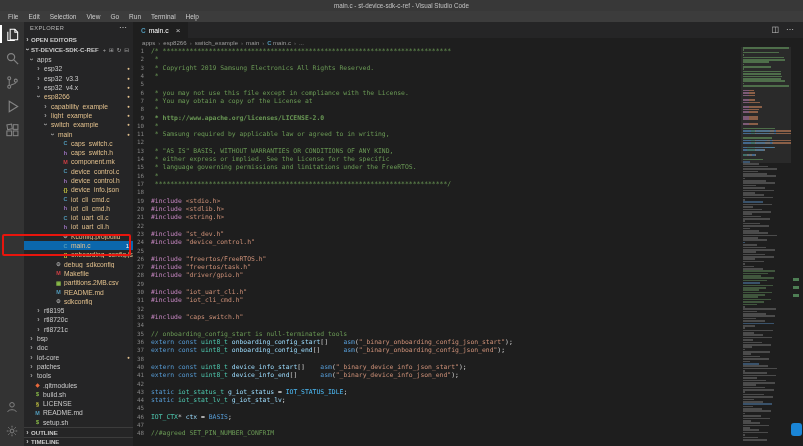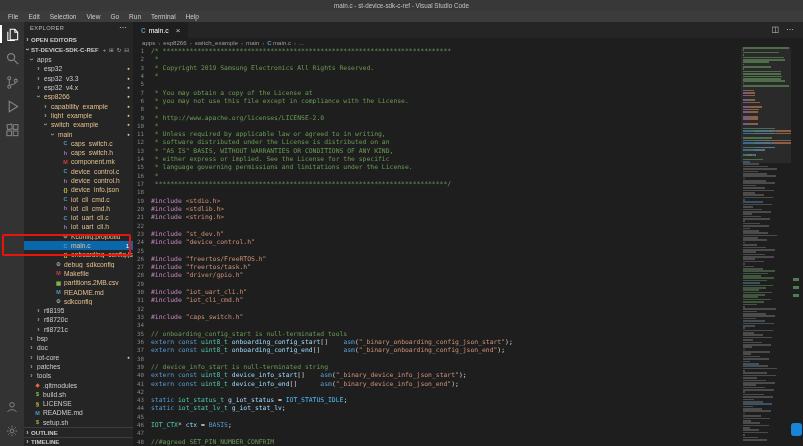--- a/index.html
+++ b/index.html
@@ -414,58 +414,57 @@
               <span class="lc"><span style="color: rgb(106, 153, 85);"> * Copyright 2019 Samsung Electronics All Rights Reserved.</span></span>
             </div>
             <div class="cl">
               <span class="ln">4</span>
               <span class="lc"><span style="color: rgb(106, 153, 85);"> *</span></span>
             </div>
             <div class="cl">
               <span class="ln">5</span>
             </div>
             <div class="cl">
+              <span class="ln">6</span>
+              <span class="lc"><span style="color: rgb(106, 153, 85);"> * you may not use this file except in compliance with the License.</span></span>
+            </div>
+            <div class="cl">
               <span class="ln">7</span>
               <span class="lc"><span style="color: rgb(106, 153, 85);"> * You may obtain a copy of the License at</span></span>
             </div>
             <div class="cl">
-              <span class="ln">6</span>
-              <span class="lc"><span style="color: rgb(106, 153, 85);"> * you may not use this file except in compliance with the License.</span></span>
-            </div>
-            <div class="cl">
               <span class="ln">8</span>
               <span class="lc"><span style="color: rgb(106, 153, 85);"> *</span></span>
             </div>
             <div class="cl">
               <span class="ln">9</span>
-              <span class="lc"><span style="color: rgb(106, 153, 85);"> * http://www.apache.org/licenses/LICENSE-2.0</span></span>
+              <span class="lc"><span style="color: rgb(106, 153, 85); font-weight: bold;"> * http://www.apache.org/licenses/LICENSE-2.0</span></span>
             </div>
             <div class="cl">
               <span class="ln">10</span>
               <span class="lc"><span style="color: rgb(106, 153, 85);"> *</span></span>
             </div>
             <div class="cl">
               <span class="ln">11</span>
-              <span class="lc"><span style="color: rgb(106, 153, 85);"> * Unless required by applicable law or agreed to in writing,</span></span>
+              <span class="lc"><span style="color: rgb(106, 153, 85);"> * Samsung required by applicable law or agreed to in writing,</span></span>
             </div>
             <div class="cl">
               <span class="ln">12</span>
-              <span class="lc"><span style="color: rgb(106, 153, 85);"> * software distributed under the License is distributed on an</span></span>
             </div>
             <div class="cl">
               <span class="ln">13</span>
               <span class="lc"><span style="color: rgb(106, 153, 85);"> * "AS IS" BASIS, WITHOUT WARRANTIES OR CONDITIONS OF ANY KIND,</span></span>
             </div>
             <div class="cl">
               <span class="ln">14</span>
               <span class="lc"><span style="color: rgb(106, 153, 85);"> * either express or implied. See the License for the specific</span></span>
             </div>
             <div class="cl">
               <span class="ln">15</span>
-              <span class="lc"><span style="color: rgb(106, 153, 85);"> * language governing permissions and limitations under the License.</span></span>
+              <span class="lc"><span style="color: rgb(106, 153, 85);"> * language governing permissions and limitations under the FreeRTOS.</span></span>
             </div>
             <div class="cl">
               <span class="ln">16</span>
               <span class="lc"><span style="color: rgb(106, 153, 85);"> *</span></span>
             </div>
             <div class="cl">
               <span class="ln">17</span>
               <span class="lc"><span style="color: rgb(106, 153, 85);"> ****************************************************************************/</span></span>
             </div>
             <div class="cl">
@@ -544,24 +543,20 @@
               <span class="ln">36</span>
               <span class="lc"><span style="color: rgb(86, 156, 214);">extern const </span><span style="color: rgb(78, 201, 176);">uint8_t</span><span style="color: rgb(212, 212, 212);"> </span><span style="color: rgb(156, 220, 254);">onboarding_config_start</span><span style="color: rgb(212, 212, 212);">[]    </span><span style="color: rgb(86, 156, 214);">asm</span><span style="color: rgb(212, 212, 212);">(</span><span style="color: rgb(206, 145, 120);">"_binary_onboarding_config_json_start"</span><span style="color: rgb(212, 212, 212);">);</span></span>
             </div>
             <div class="cl">
               <span class="ln">37</span>
               <span class="lc"><span style="color: rgb(86, 156, 214);">extern const </span><span style="color: rgb(78, 201, 176);">uint8_t</span><span style="color: rgb(212, 212, 212);"> </span><span style="color: rgb(156, 220, 254);">onboarding_config_end</span><span style="color: rgb(212, 212, 212);">[]      </span><span style="color: rgb(86, 156, 214);">asm</span><span style="color: rgb(212, 212, 212);">(</span><span style="color: rgb(206, 145, 120);">"_binary_onboarding_config_json_end"</span><span style="color: rgb(212, 212, 212);">);</span></span>
             </div>
             <div class="cl">
               <span class="ln">38</span>
               <span class="lc"></span>
-            </div>
-            <div class="cl">
-              <span class="ln">39</span>
-              <span class="lc"><span style="color: rgb(106, 153, 85);">// device_info_start is null-terminated string</span></span>
             </div>
             <div class="cl">
               <span class="ln">40</span>
               <span class="lc"><span style="color: rgb(86, 156, 214);">extern const </span><span style="color: rgb(78, 201, 176);">uint8_t</span><span style="color: rgb(212, 212, 212);"> </span><span style="color: rgb(156, 220, 254);">device_info_start</span><span style="color: rgb(212, 212, 212);">[]    </span><span style="color: rgb(86, 156, 214);">asm</span><span style="color: rgb(212, 212, 212);">(</span><span style="color: rgb(206, 145, 120);">"_binary_device_info_json_start"</span><span style="color: rgb(212, 212, 212);">);</span></span>
             </div>
             <div class="cl">
               <span class="ln">41</span>
               <span class="lc"><span style="color: rgb(86, 156, 214);">extern const </span><span style="color: rgb(78, 201, 176);">uint8_t</span><span style="color: rgb(212, 212, 212);"> </span><span style="color: rgb(156, 220, 254);">device_info_end</span><span style="color: rgb(212, 212, 212);">[]      </span><span style="color: rgb(86, 156, 214);">asm</span><span style="color: rgb(212, 212, 212);">(</span><span style="color: rgb(206, 145, 120);">"_binary_device_info_json_end"</span><span style="color: rgb(212, 212, 212);">);</span></span>
             </div>
             <div class="cl">

